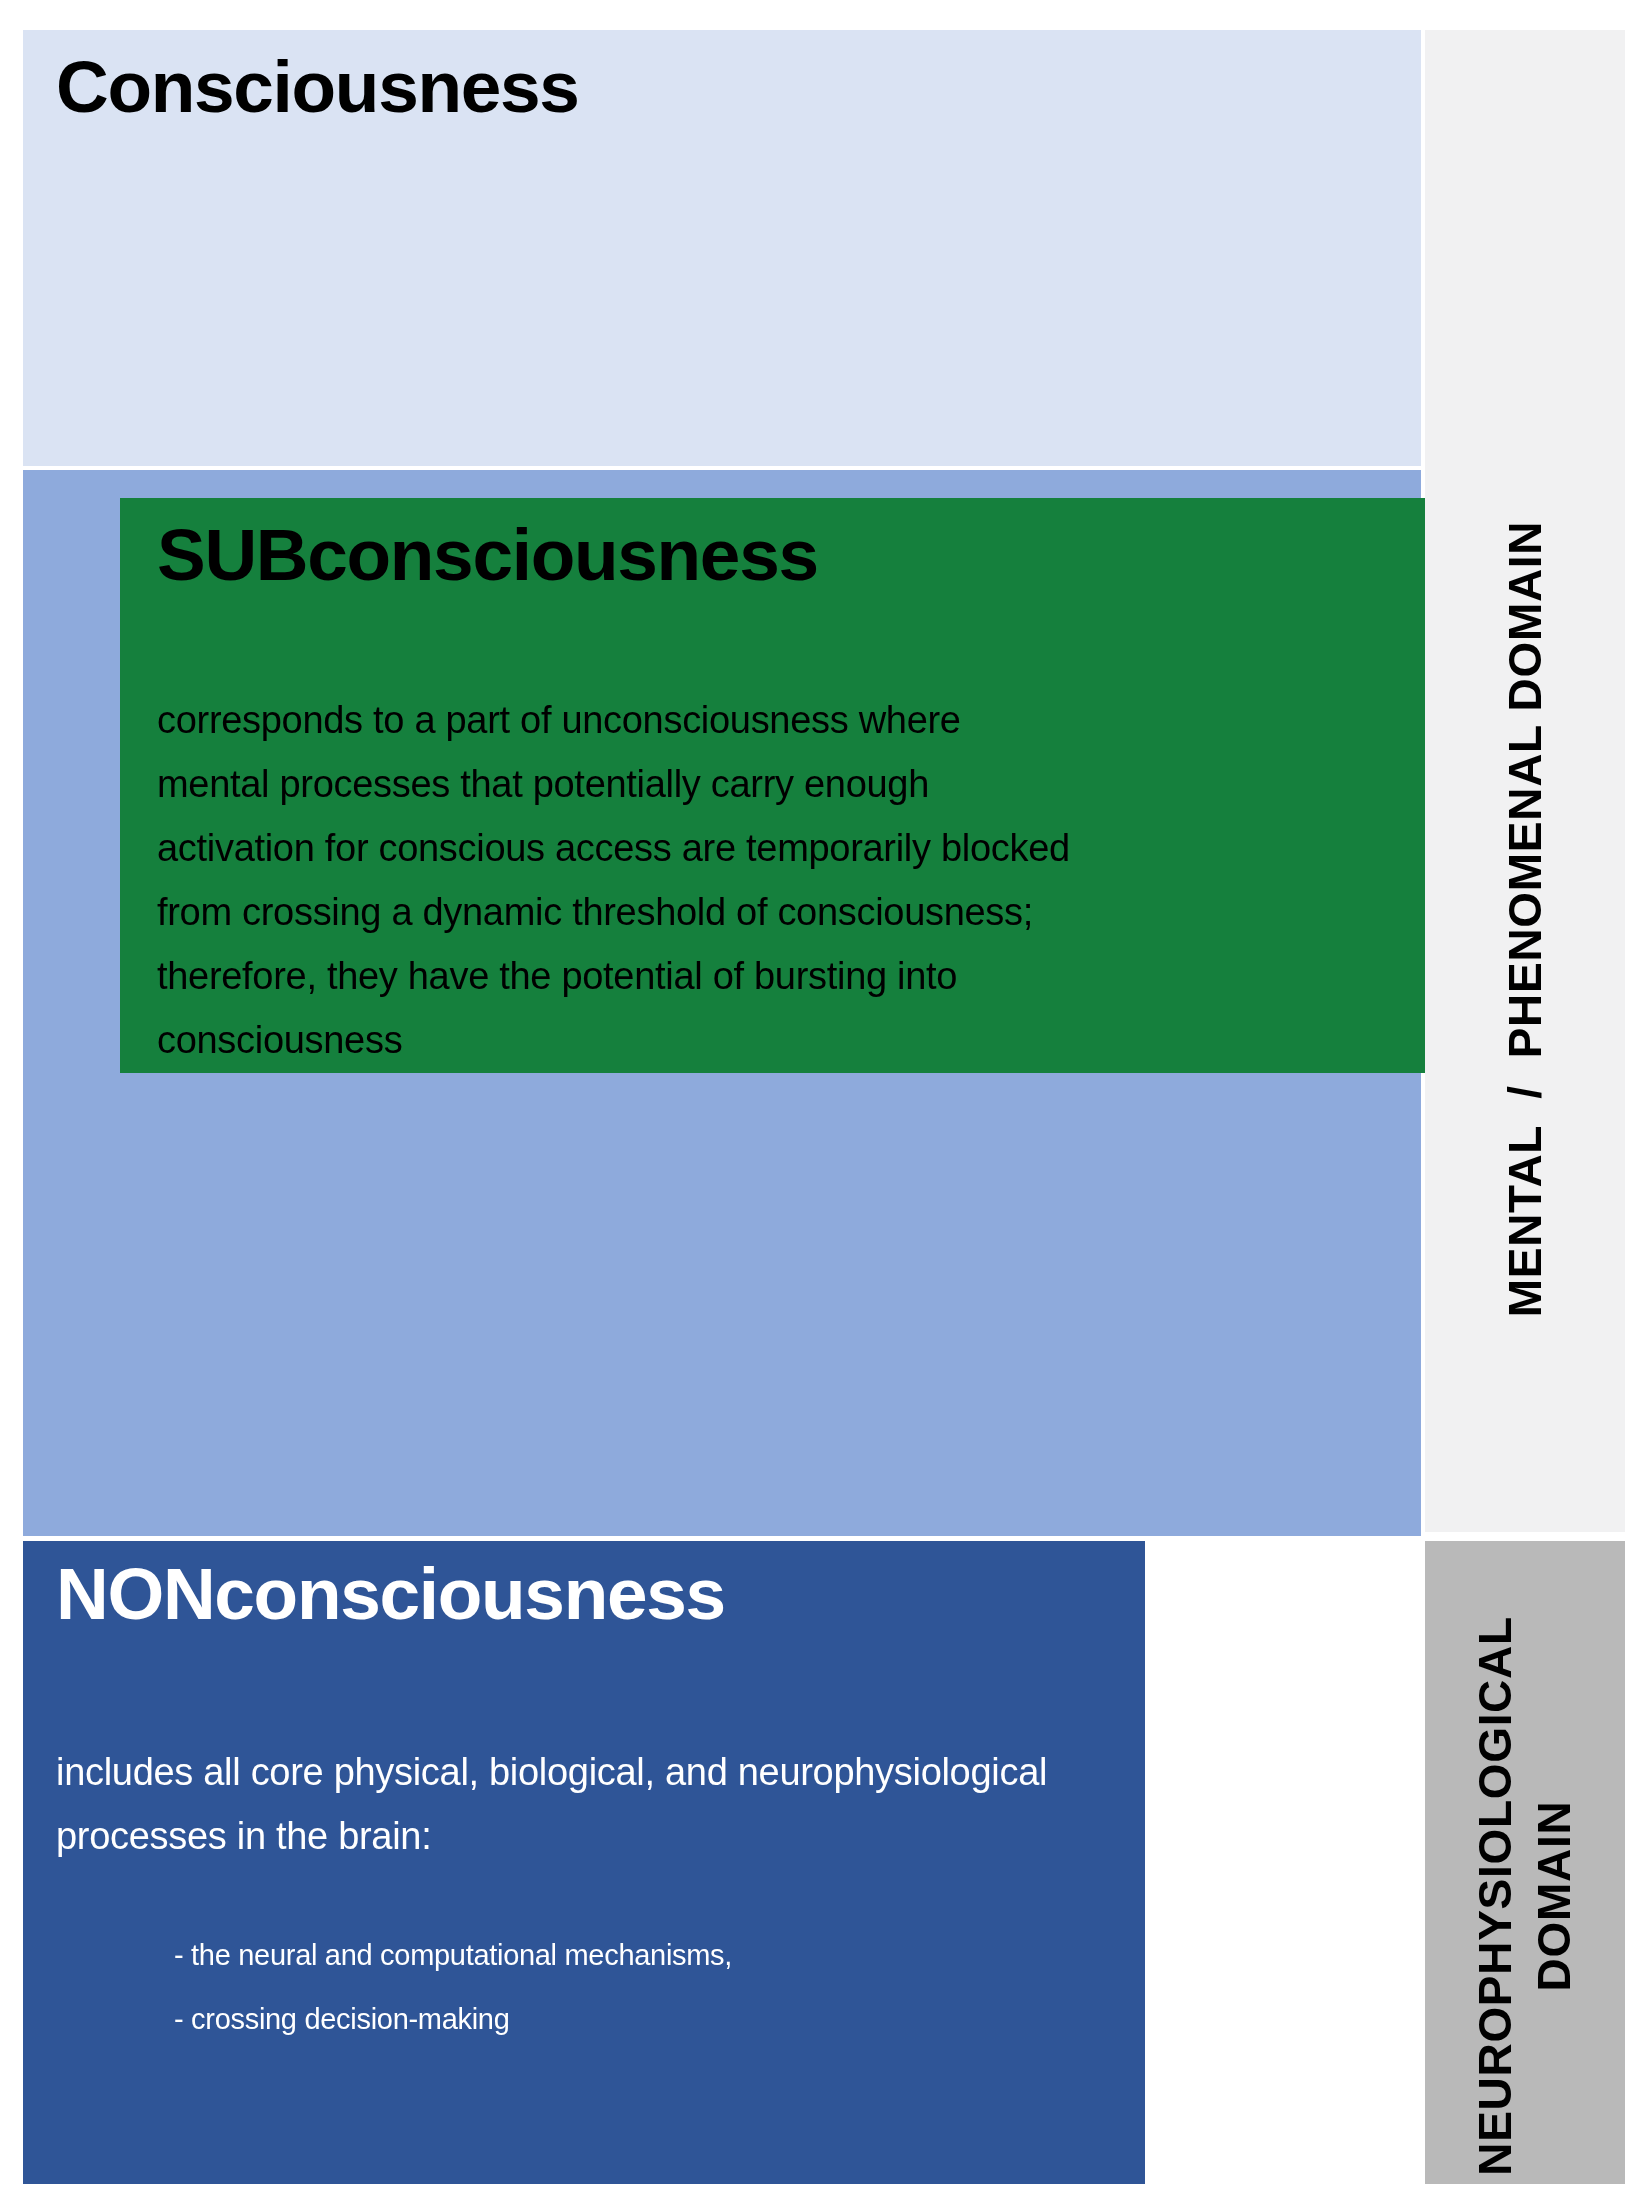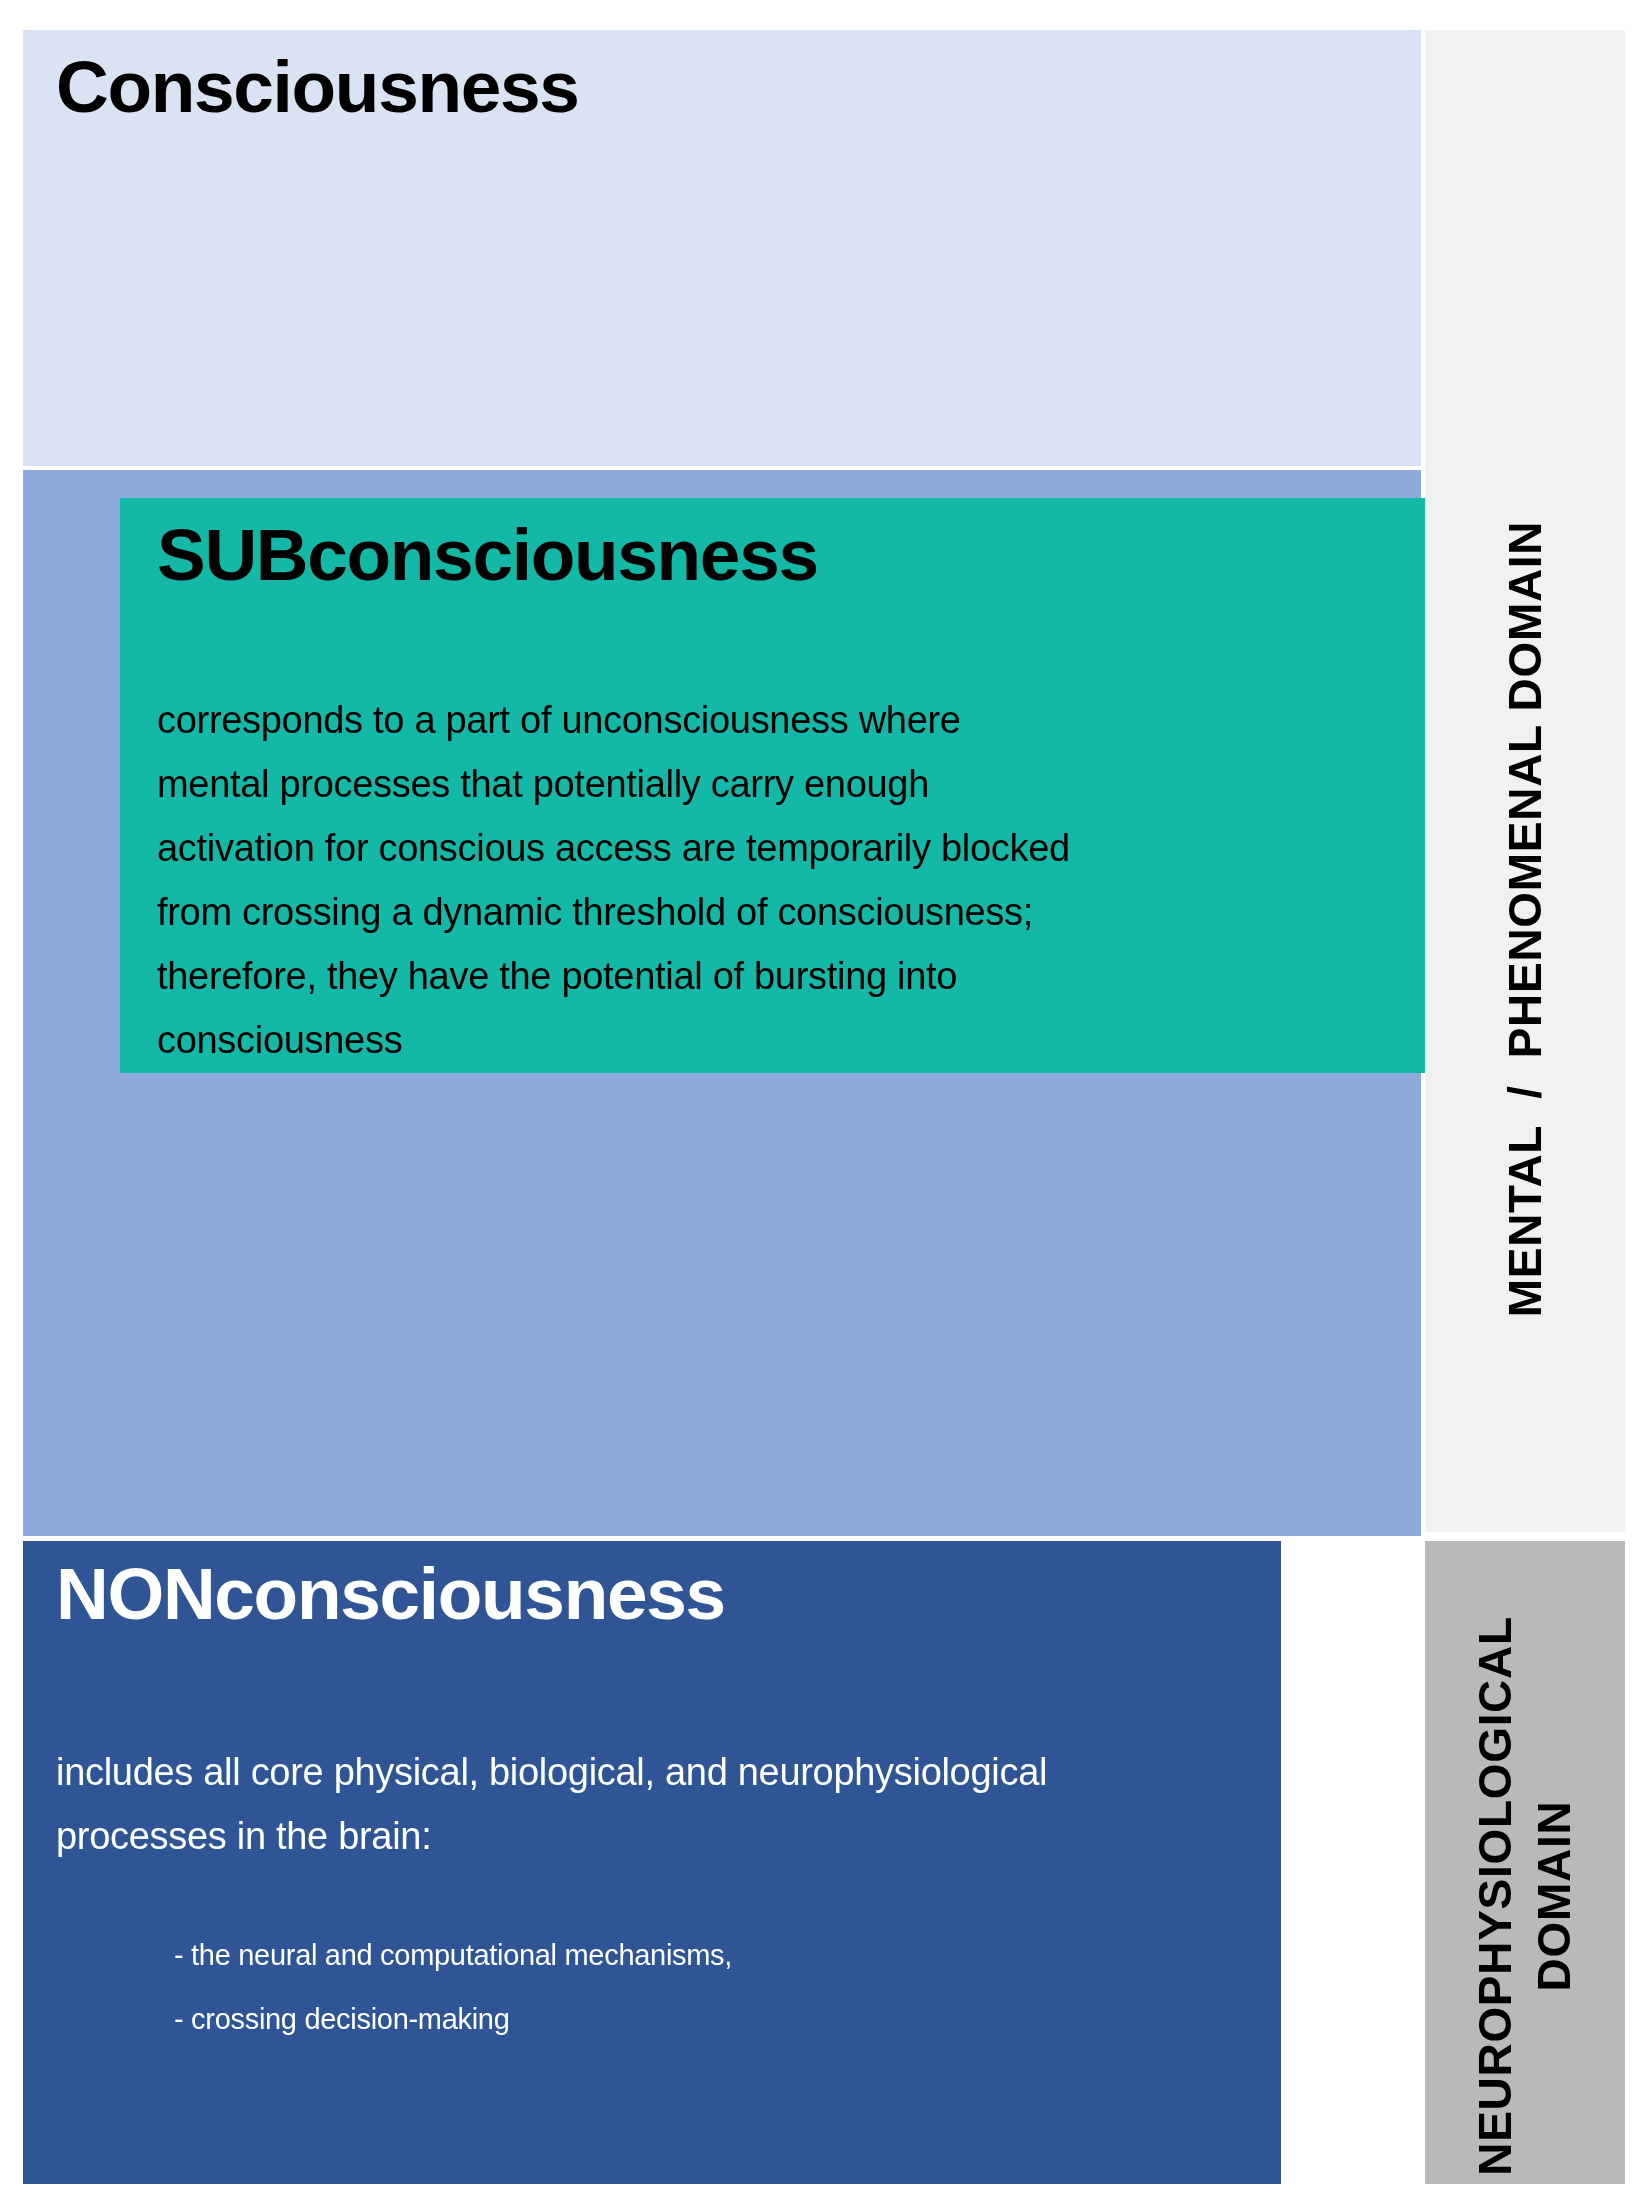--- a/index.html
+++ b/index.html
@@ -8,22 +8,22 @@
     background:#ffffff;
     font-family:"Liberation Sans", sans-serif;
     color:#000;
     position:relative;
     overflow:hidden;
   }
   .box{position:absolute;}
   
   #sec-consciousness{left:23px;top:29.5px;width:1398px;height:436px;background:#DAE3F3;}
   #sec-unconsciousness{left:23px;top:470px;width:1398px;height:1066px;background:#8EAADC;}
-  #sec-nonconsciousness{left:23px;top:1541px;width:1258px;height:643px;background:#2F5597;color:#ffffff;}
-  #sub-box{left:97px;top:27.5px;width:1440px;height:575px;background:#14b8a6;}
+  #sec-nonconsciousness{left:23px;top:1541px;width:1122px;height:643px;background:#2F5597;color:#ffffff;}
+  #sub-box{left:97px;top:27.5px;width:1440px;height:575px;background:#15803d;}
 
   .title{
     position:absolute;
     font-size:73px;
     font-weight:700;
     line-height:1.2;
     letter-spacing:-1.3px;
     white-space:nowrap;
   }
   .bodytext{

